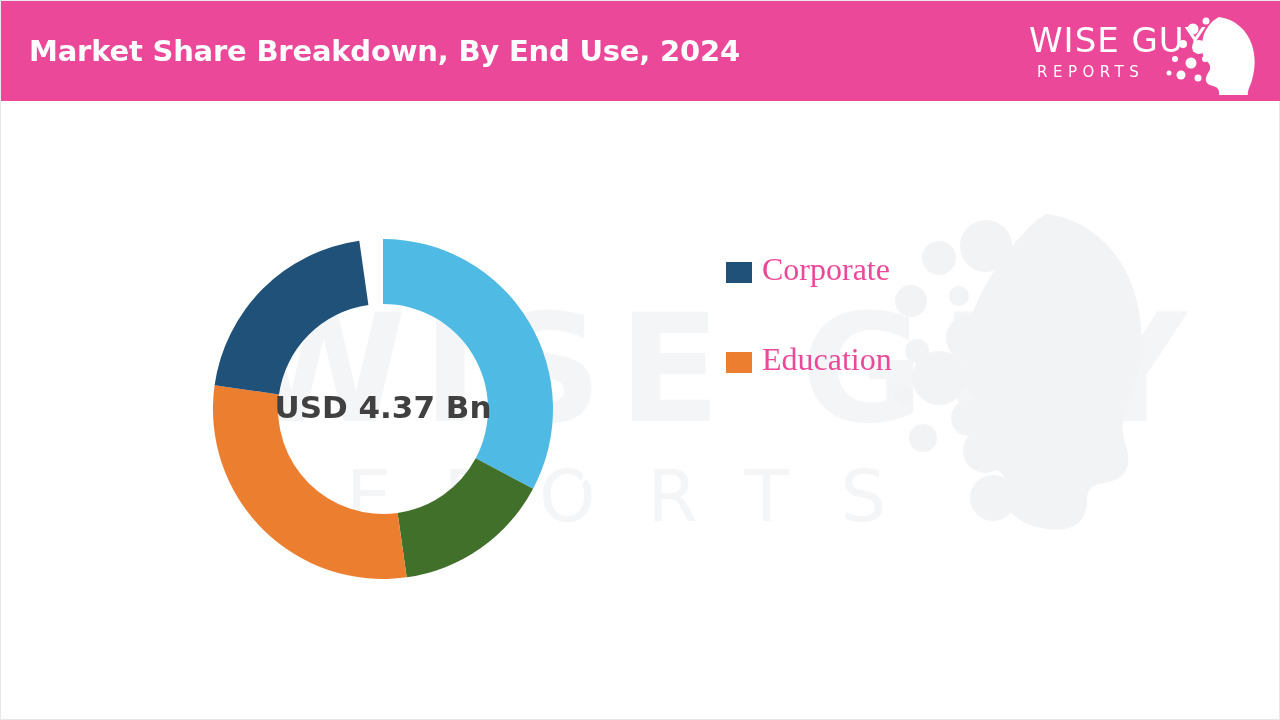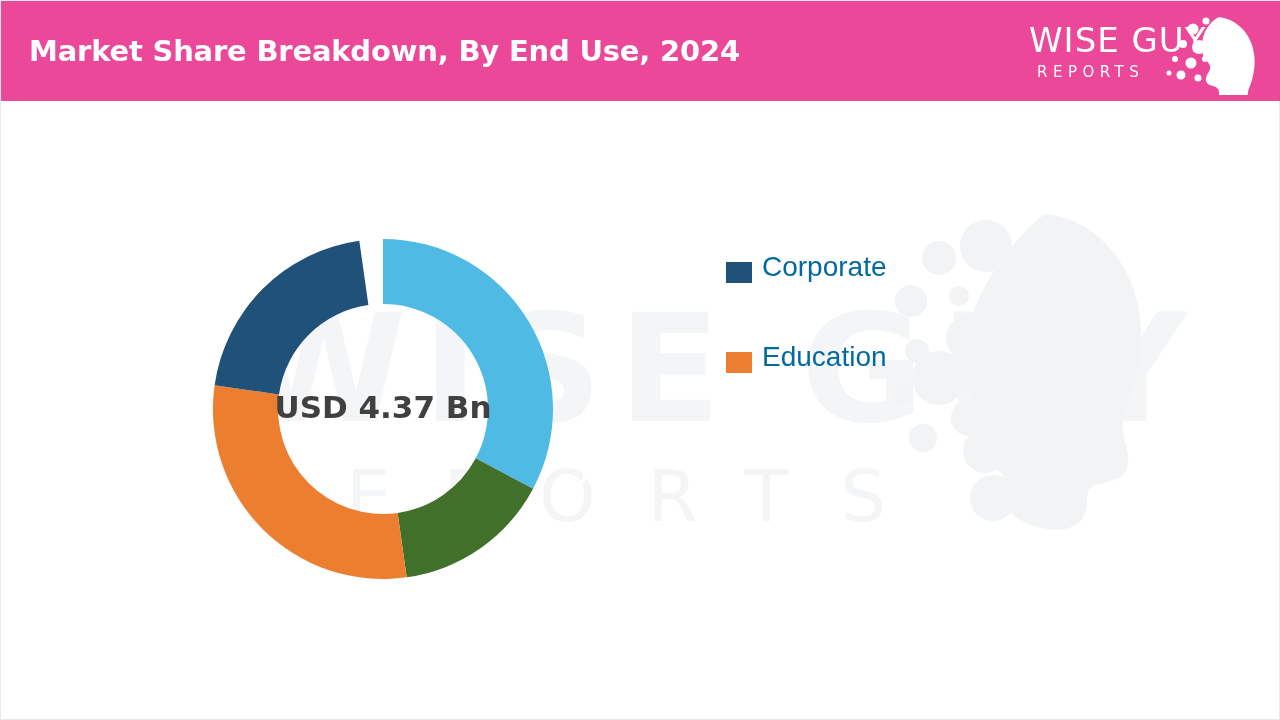--- a/index.html
+++ b/index.html
@@ -116,24 +116,24 @@
     position: absolute;
     left: 0;
     top: 13px;
     width: 26px;
     height: 21px;
   }
   .legend-label {
     position: absolute;
     left: 36px;
     top: 2px;
-    font-size: 28px;
-    color: #0369a1;
+    font-size: 32px;
+    color: #ec4899;
     white-space: nowrap;
-    font-family: Liberation Sans, sans-serif;
+    font-family: Liberation Serif, serif;
   }
 </style>
 </head>
 <body>
 
 <div id="app">
 
   <svg id="watermark-text" viewBox="0 0 1280 720">
     <text x="240" y="420" font-family="DejaVu Sans, sans-serif" font-size="150" font-weight="bold" fill="#F4F5F7" letter-spacing="16">WISE</text>
     <text x="243" y="520" font-family="DejaVu Sans, sans-serif" font-size="72" font-weight="normal" fill="#F4F5F7" letter-spacing="52">REPORTS</text>

